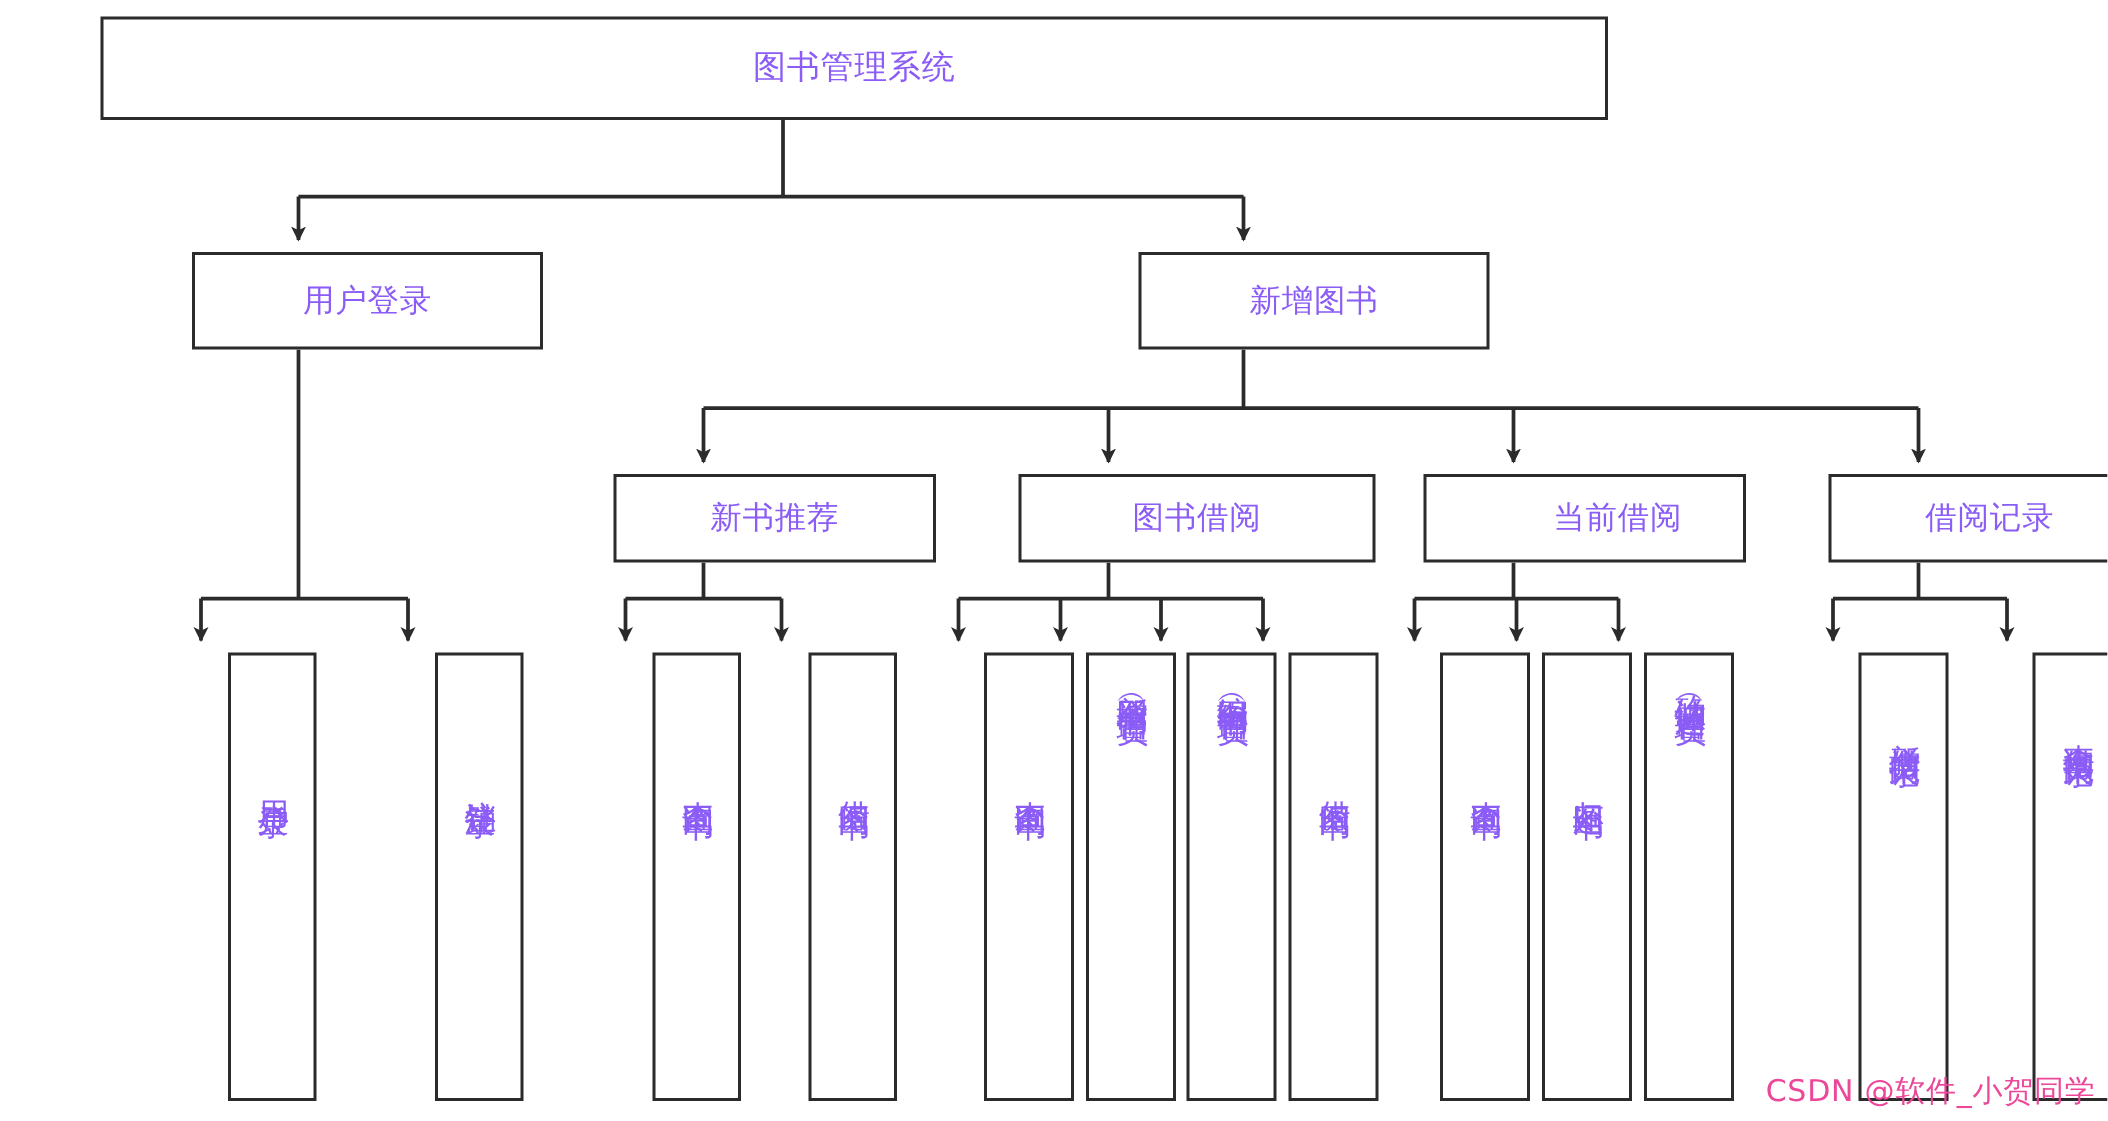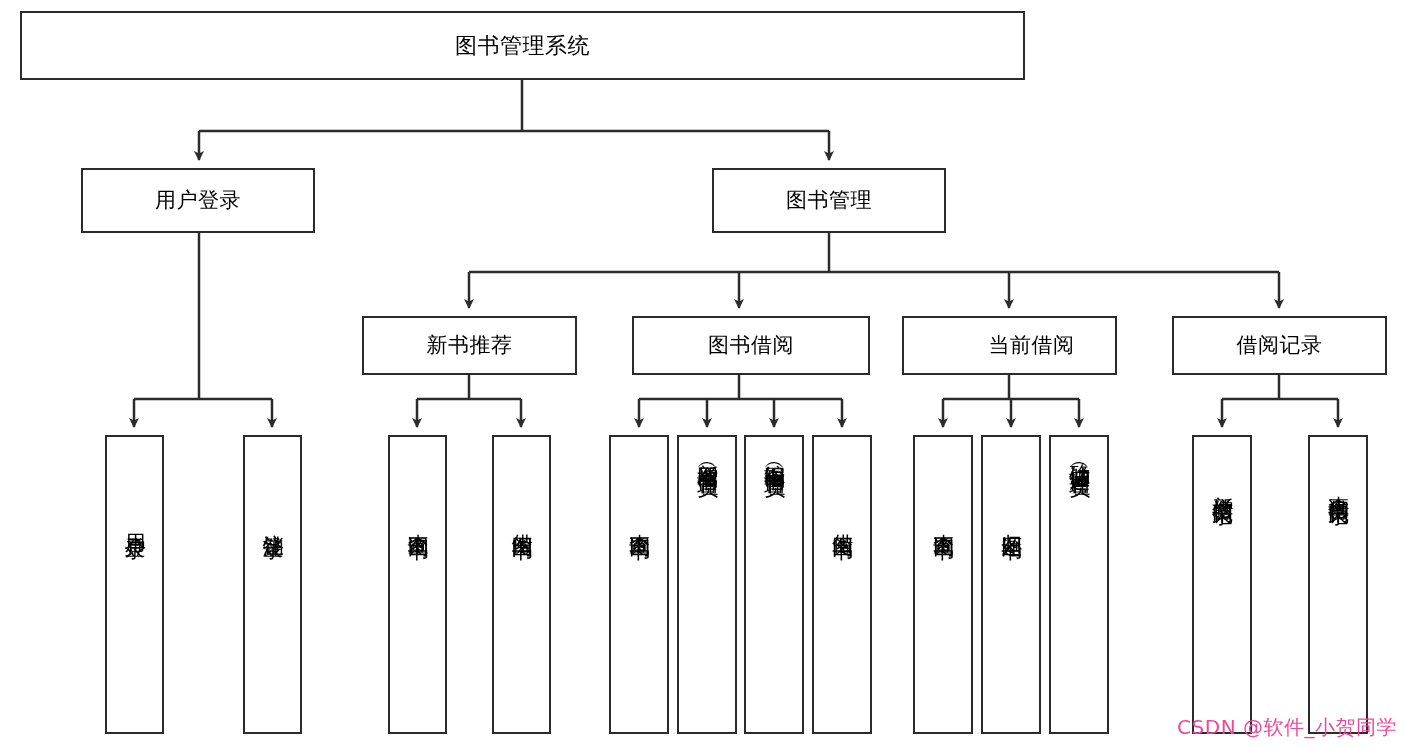--- a/index.html
+++ b/index.html
@@ -26,21 +26,22 @@
     pointer-events: none;
   }
   .node {
     position: absolute;
     box-sizing: border-box;
     border: 2px solid #2b2b2b;
     background: #ffffff;
     display: flex;
     align-items: center;
     justify-content: center;
-    color: #000000;
+    color: #8b5cf6;
+    margin-left: 47px;
   }
   .node .label {
     display: block;
     text-align: center;
     line-height: 1.18;
     letter-spacing: 0.5px;
   }
   .node.horiz .label {
     font-size: 21px;
   }
@@ -126,21 +127,21 @@
   </svg>
 
   <div class="node root horiz" style="left:20px; top:11px; width:1005px; height:69px;">
     <span class="label">图书管理系统</span>
   </div>
 
   <div class="node horiz" style="left:81px; top:168px; width:234px; height:65px;">
     <span class="label">用户登录</span>
   </div>
   <div class="node horiz" style="left:712px; top:168px; width:234px; height:65px;">
-    <span class="label">图书管理</span>
+    <span class="label">新增图书</span>
   </div>
 
   <div class="node horiz" style="left:362px; top:316px; width:215px; height:59px;">
     <span class="label">新书推荐</span>
   </div>
   <div class="node horiz" style="left:632px; top:316px; width:238px; height:59px;">
     <span class="label">图书借阅</span>
   </div>
   <div class="node horiz" style="left:902px; top:316px; width:215px; height:59px;padding-left:44px;">
     <span class="label">当前借阅</span>

